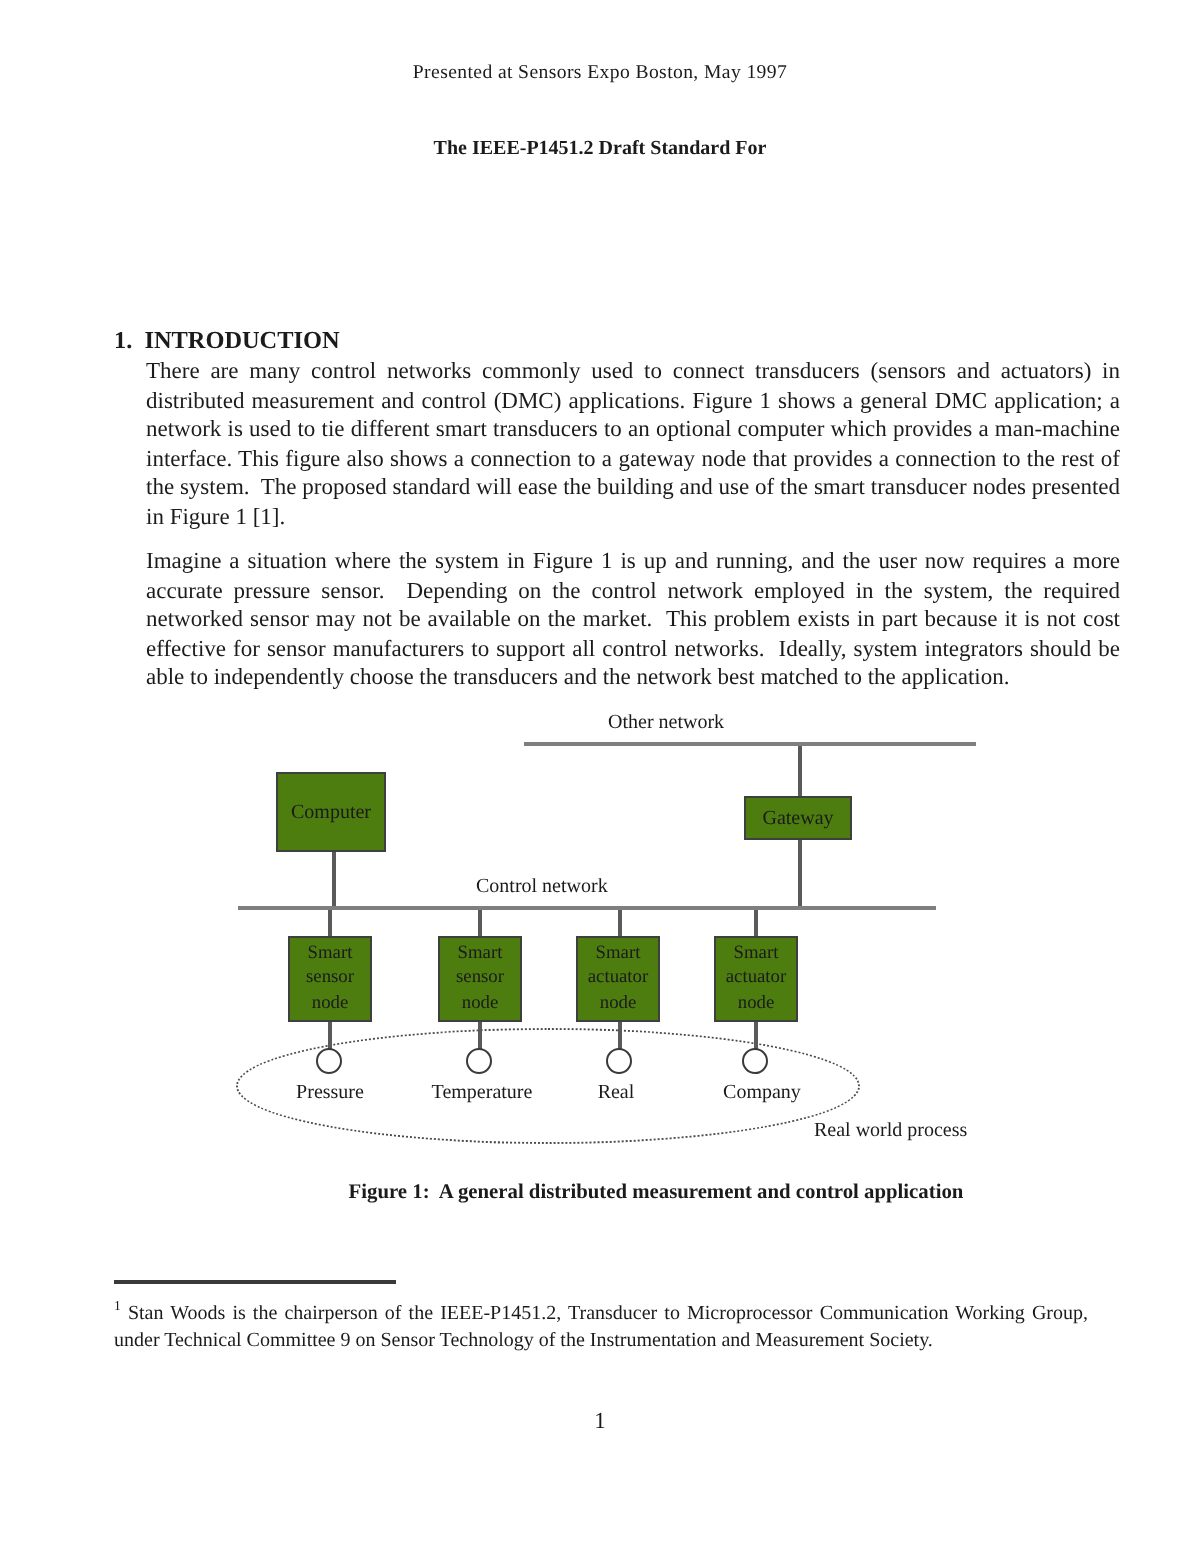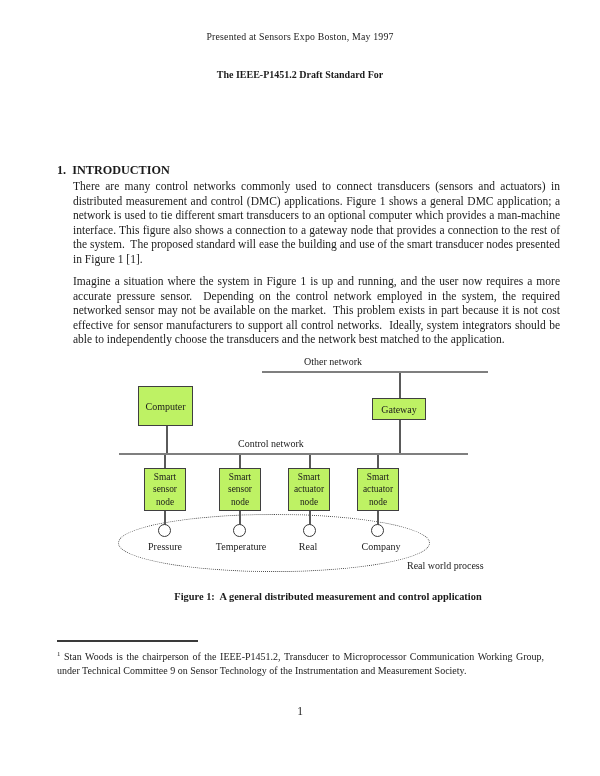--- a/index.html
+++ b/index.html
@@ -24,21 +24,21 @@
     text-align:justify;white-space:pre-wrap;margin-left:16px;
   }
   .p1{top:179px;}
   .p2{top:274px;}
 
   
   .fig{top:352px;left:0;width:600px;height:232px;font-size:10px;}
   .hline{background:#7f7f7f;height:2px;}
   .vline{background:#5a5a5a;width:1.5px;}
   .dbox{
-    border:1.4px solid #3f3f3f;background:#bef264;
+    border:1.4px solid #3f3f3f;background:#4d7c0f;
     display:flex;align-items:center;justify-content:center;
     text-align:center;box-sizing:border-box;
   }
   .nodebox{font-size:9.4px;line-height:12.6px;padding:2px 1px;}
   .circle{
     width:13px;height:13px;border:1.5px solid #3a3a3a;border-radius:50%;
     background:#ffffff;box-sizing:border-box;
   }
   .ellipse{
     border:1.6px dotted #4a4a4a;border-radius:50%;box-sizing:border-box;

